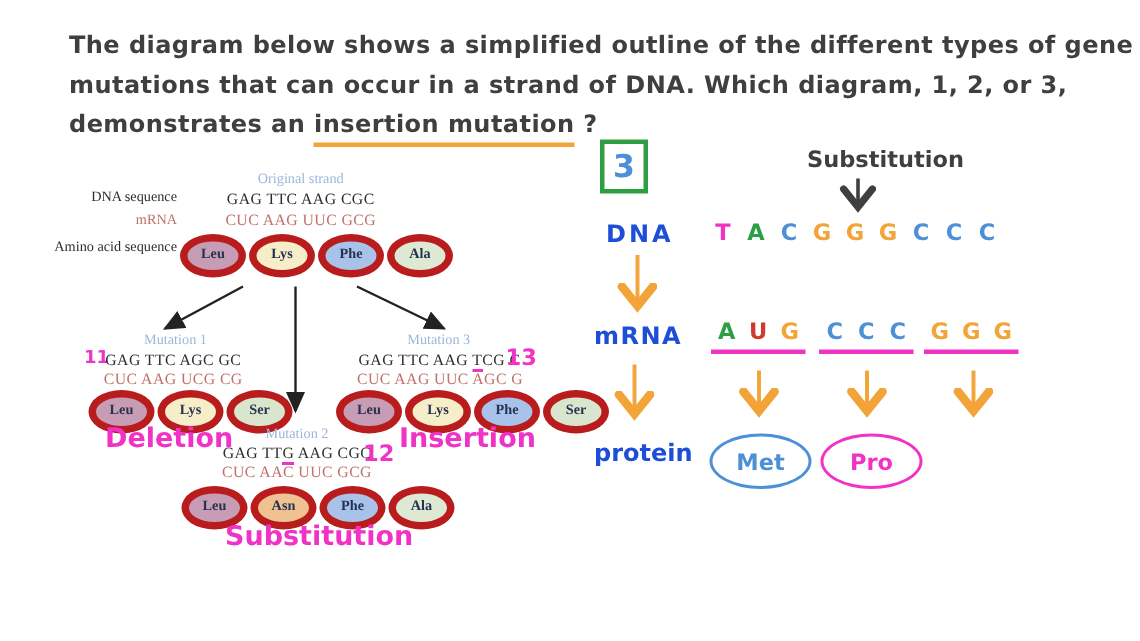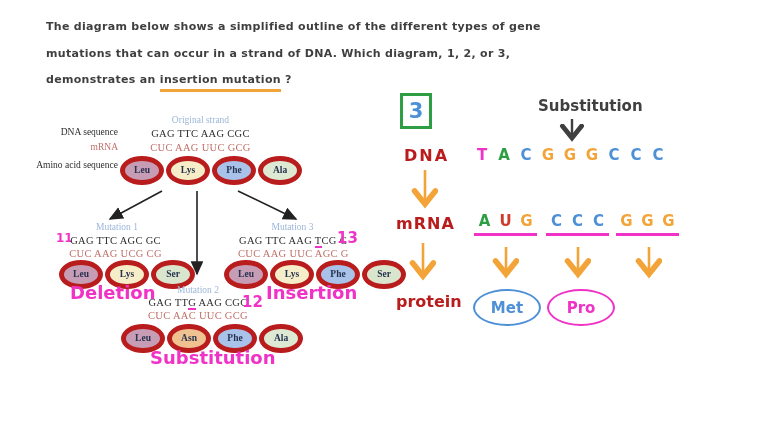--- a/index.html
+++ b/index.html
@@ -1,38 +1,38 @@
 <!DOCTYPE html>
 <html><head>
 <meta charset="utf-8">
 <style>
   html,body{margin:0;padding:0;background:#ffffff;}
   .canvas{position:relative;width:760px;height:427px;background:#ffffff;overflow:hidden;
           font-family:"DejaVu Sans",sans-serif;}
   
-  .q-line{position:absolute;left:46px;white-space:nowrap;font-weight:700;font-size:11px;
+  .q-line{position:absolute;left:46px;white-space:nowrap;font-weight:700;font-size:16px;
           letter-spacing:.3px;color:#3f3f3f;}
   .u-orange{border-bottom:3px solid #f2a438;padding-bottom:3px;}
   
   .serif{font-family:"Liberation Serif",serif;}
   .side-label{position:absolute;left:10px;width:108px;text-align:right;font-size:9.5px;color:#2d2d2d;}
   .blue-label{position:absolute;text-align:center;font-size:9.5px;color:#9cb6d9;}
   .seq{position:absolute;text-align:center;font-size:10.5px;letter-spacing:.3px;color:#2d2d2d;white-space:pre;}
   .seq.mrna{color:#c0706a;}
   .marked{border-bottom:2px solid #f032c6;}
   .aa-row{position:absolute;display:flex;gap:2px;}
   .aa-oval{display:inline-block;width:34px;height:19px;border:5px solid #b91c1c;border-radius:50%;
            text-align:center;line-height:19px;font-size:9.5px;font-weight:700;color:#26324f;
            font-family:"Liberation Serif",serif;}
   .hand-pink{position:absolute;font-weight:700;color:#f032c6;white-space:nowrap;}
   
   .badge{position:absolute;left:400px;top:93px;width:26px;height:30px;border:3px solid #2e9e44;
          text-align:center;line-height:30px;font-size:21px;font-weight:700;color:#4d90d6;}
   .hand-black{position:absolute;font-weight:700;color:#3f3f3f;white-space:nowrap;}
-  .hand-orange{position:absolute;font-weight:700;color:#b91c1c;white-space:nowrap;}
+  .hand-orange{position:absolute;font-weight:700;color:#1d4ed8;white-space:nowrap;}
   .hand-green{position:absolute;font-weight:700;color:#2e9e44;white-space:nowrap;}
   .letter-row{position:absolute;display:flex;}
   .letter-row span{display:inline-block;width:22px;text-align:center;font-size:15px;font-weight:700;}
   .codon{position:absolute;display:flex;border-bottom:3px solid #f032c6;padding-bottom:3px;}
   .codon span{display:inline-block;width:21px;text-align:center;font-size:15px;font-weight:700;}
   .prot-oval{position:absolute;width:64px;height:33px;border-radius:50%;border:2.5px solid;
              text-align:center;line-height:33px;}
   .prot-oval span{font-size:15px;font-weight:700;}
   .overlay{position:absolute;left:0;top:0;pointer-events:none;}
 </style>

